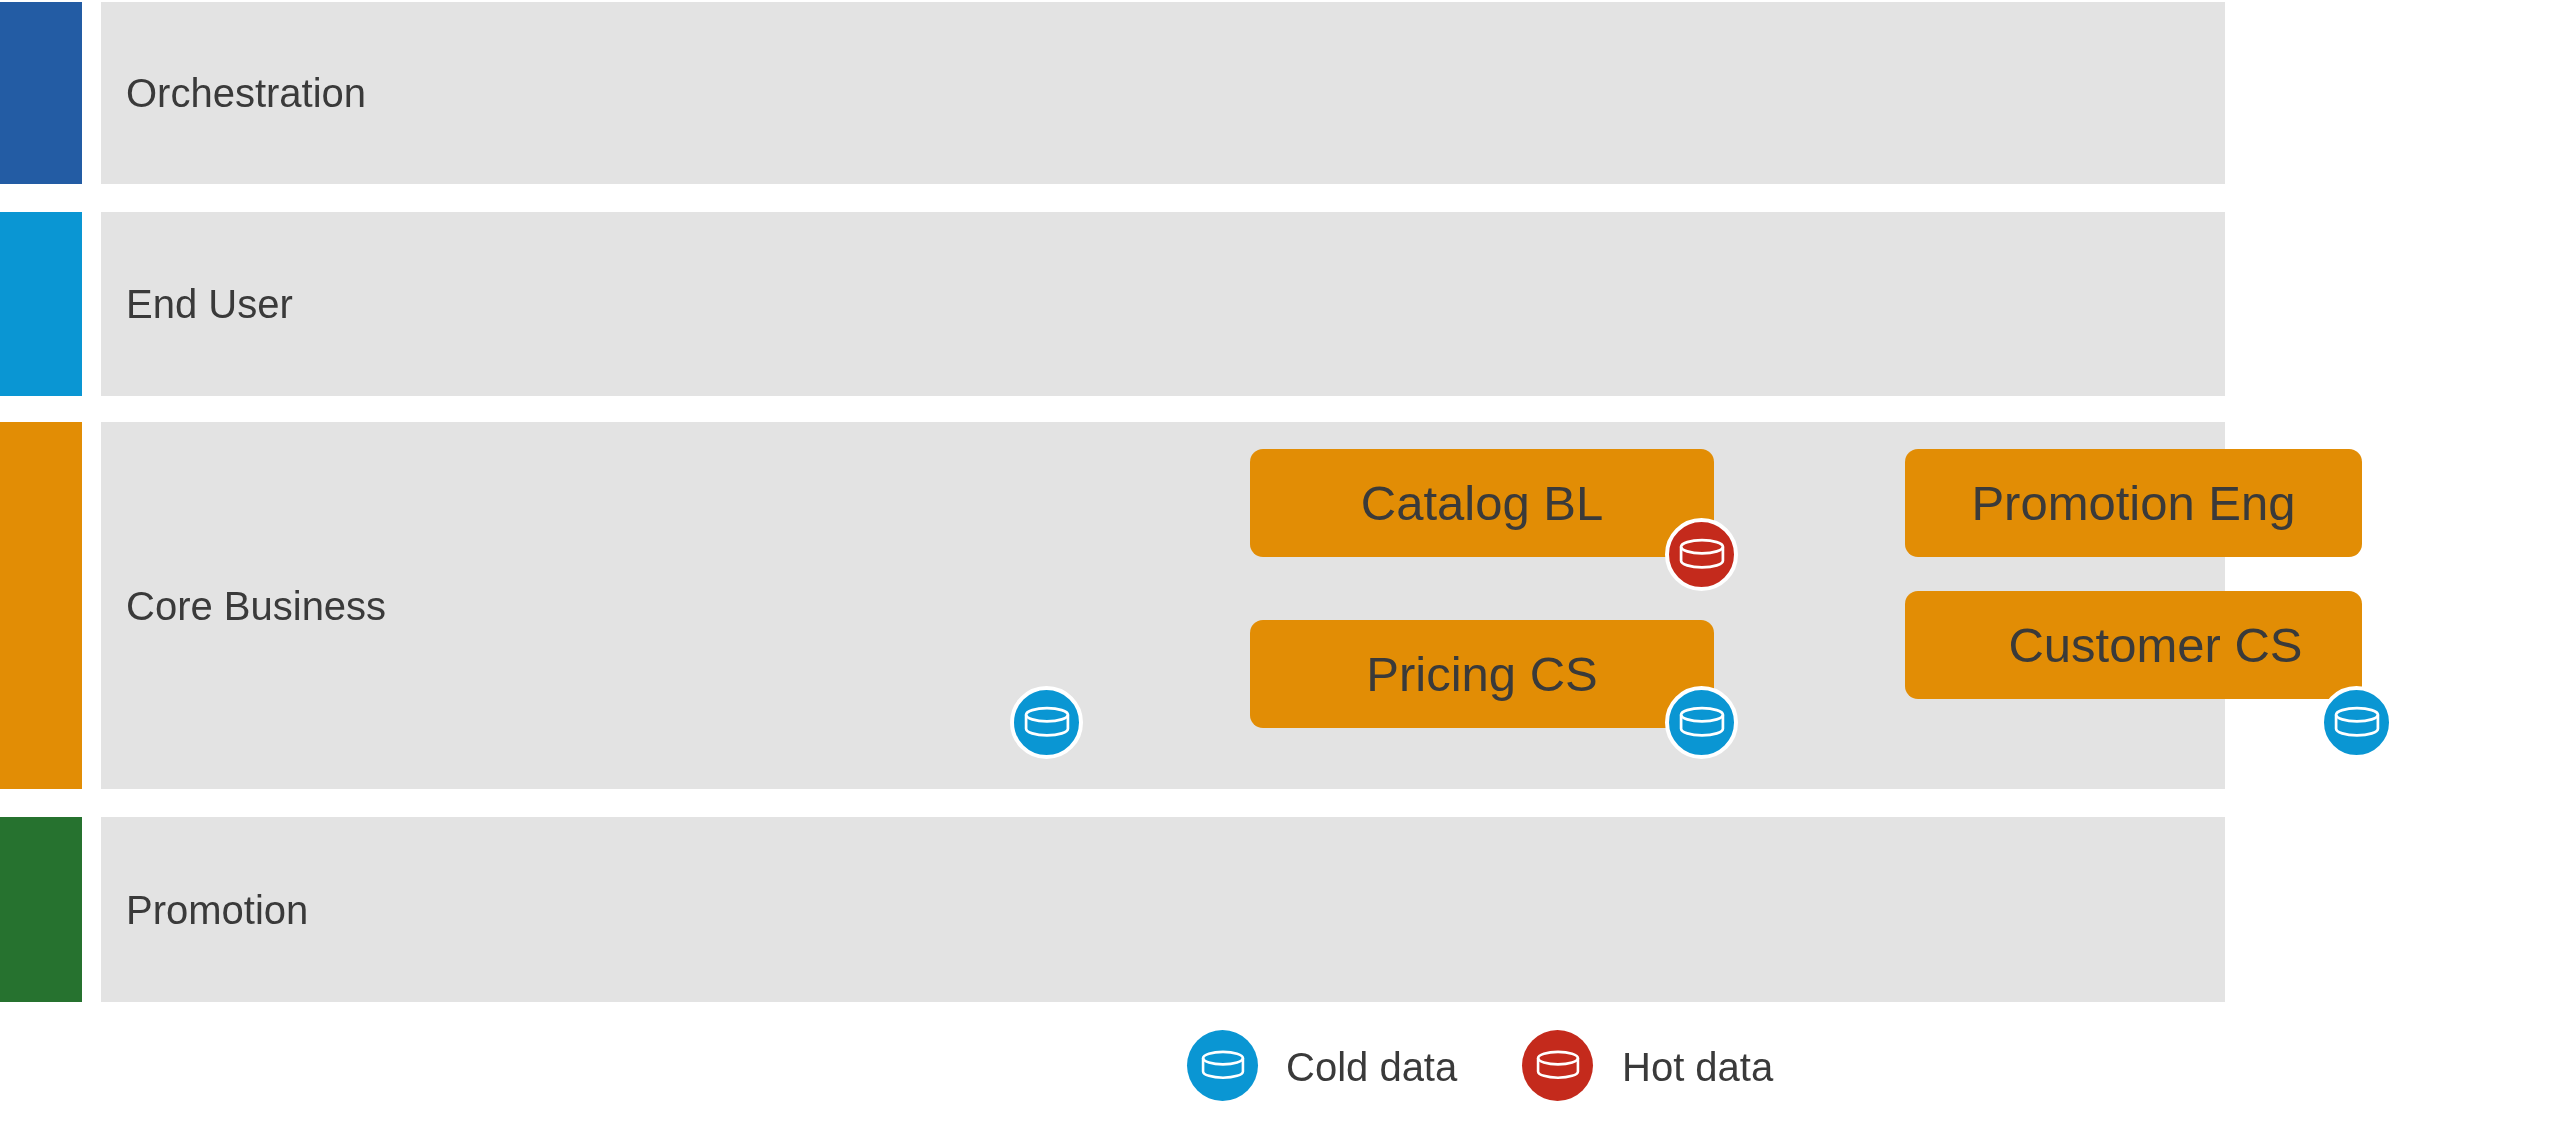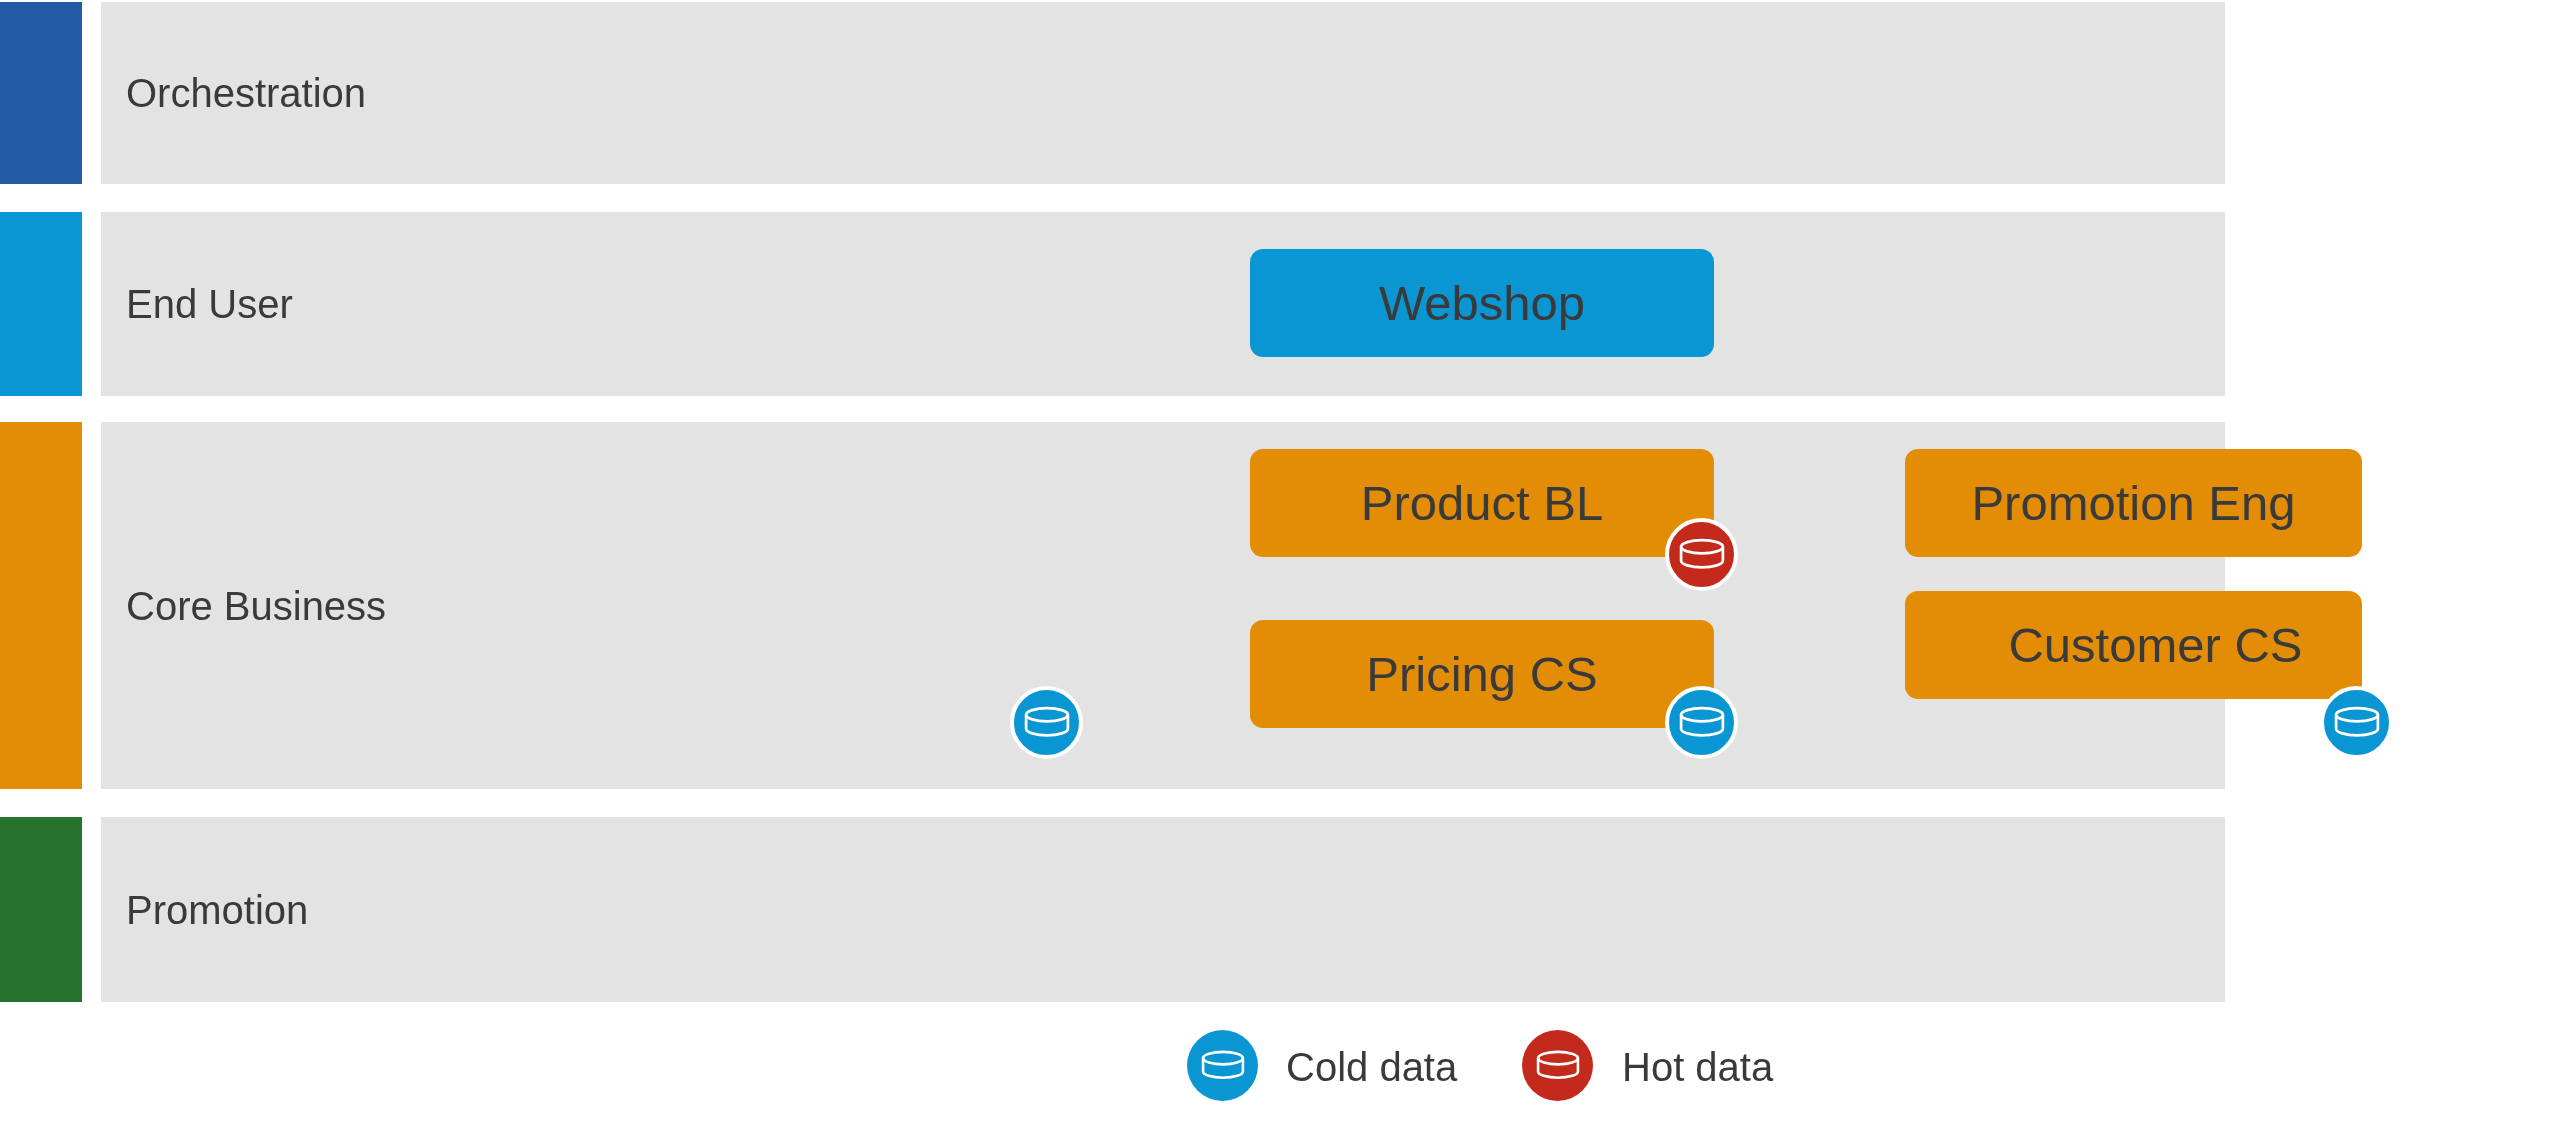--- a/index.html
+++ b/index.html
@@ -144,25 +144,22 @@
   <div class="panel p-enduser">
     <span class="layer-label">End User</span>
   </div>
   <div class="panel p-core">
     <span class="layer-label">Core Business</span>
   </div>
   <div class="panel p-foundation">
     <span class="layer-label">Promotion</span>
   </div>
 
-  <div class="node blue n-webshop">
-    <span>Webshop</span>
-  </div>
   <div class="node orange n-catalog">
-    <span>Product BL</span>
+    <span>Catalog BL</span>
   </div>
   <div class="node orange n-promotion">
     <span>Promotion Eng</span>
   </div>
   <div class="node orange n-pricing">
     <span>Pricing CS</span>
   </div>
   <div class="node orange n-customer">
     <span>Customer CS</span>
   </div>

